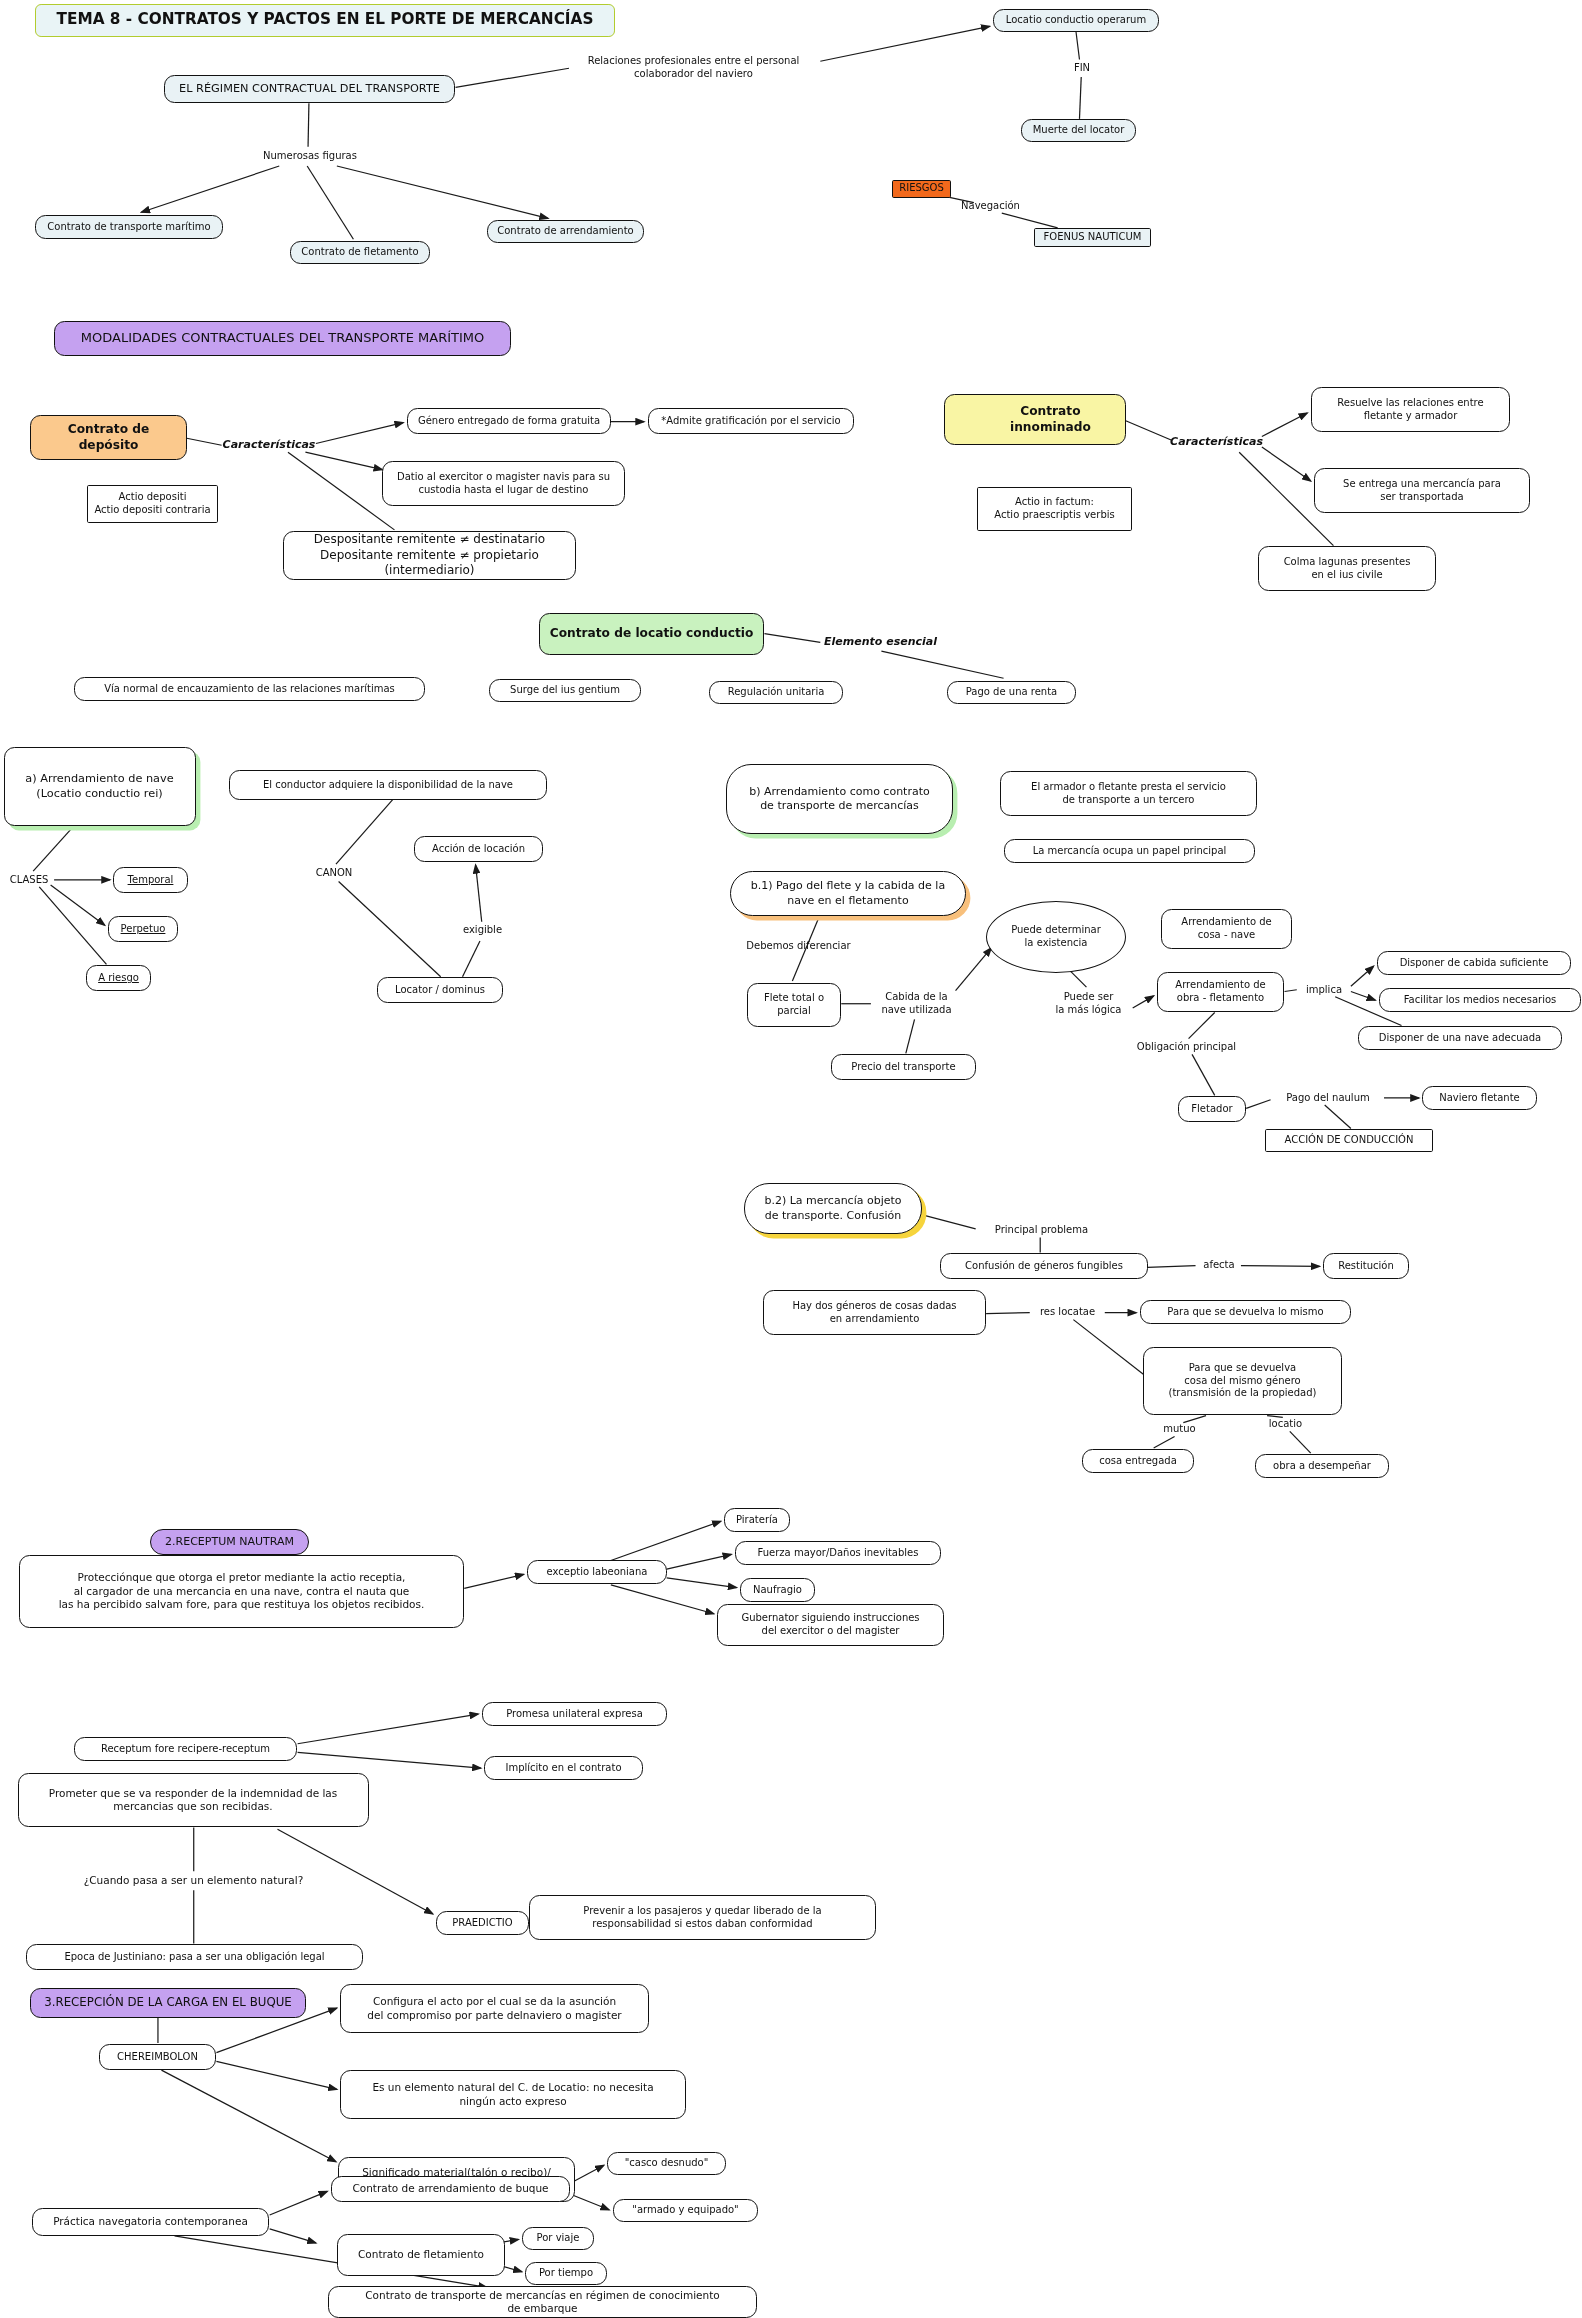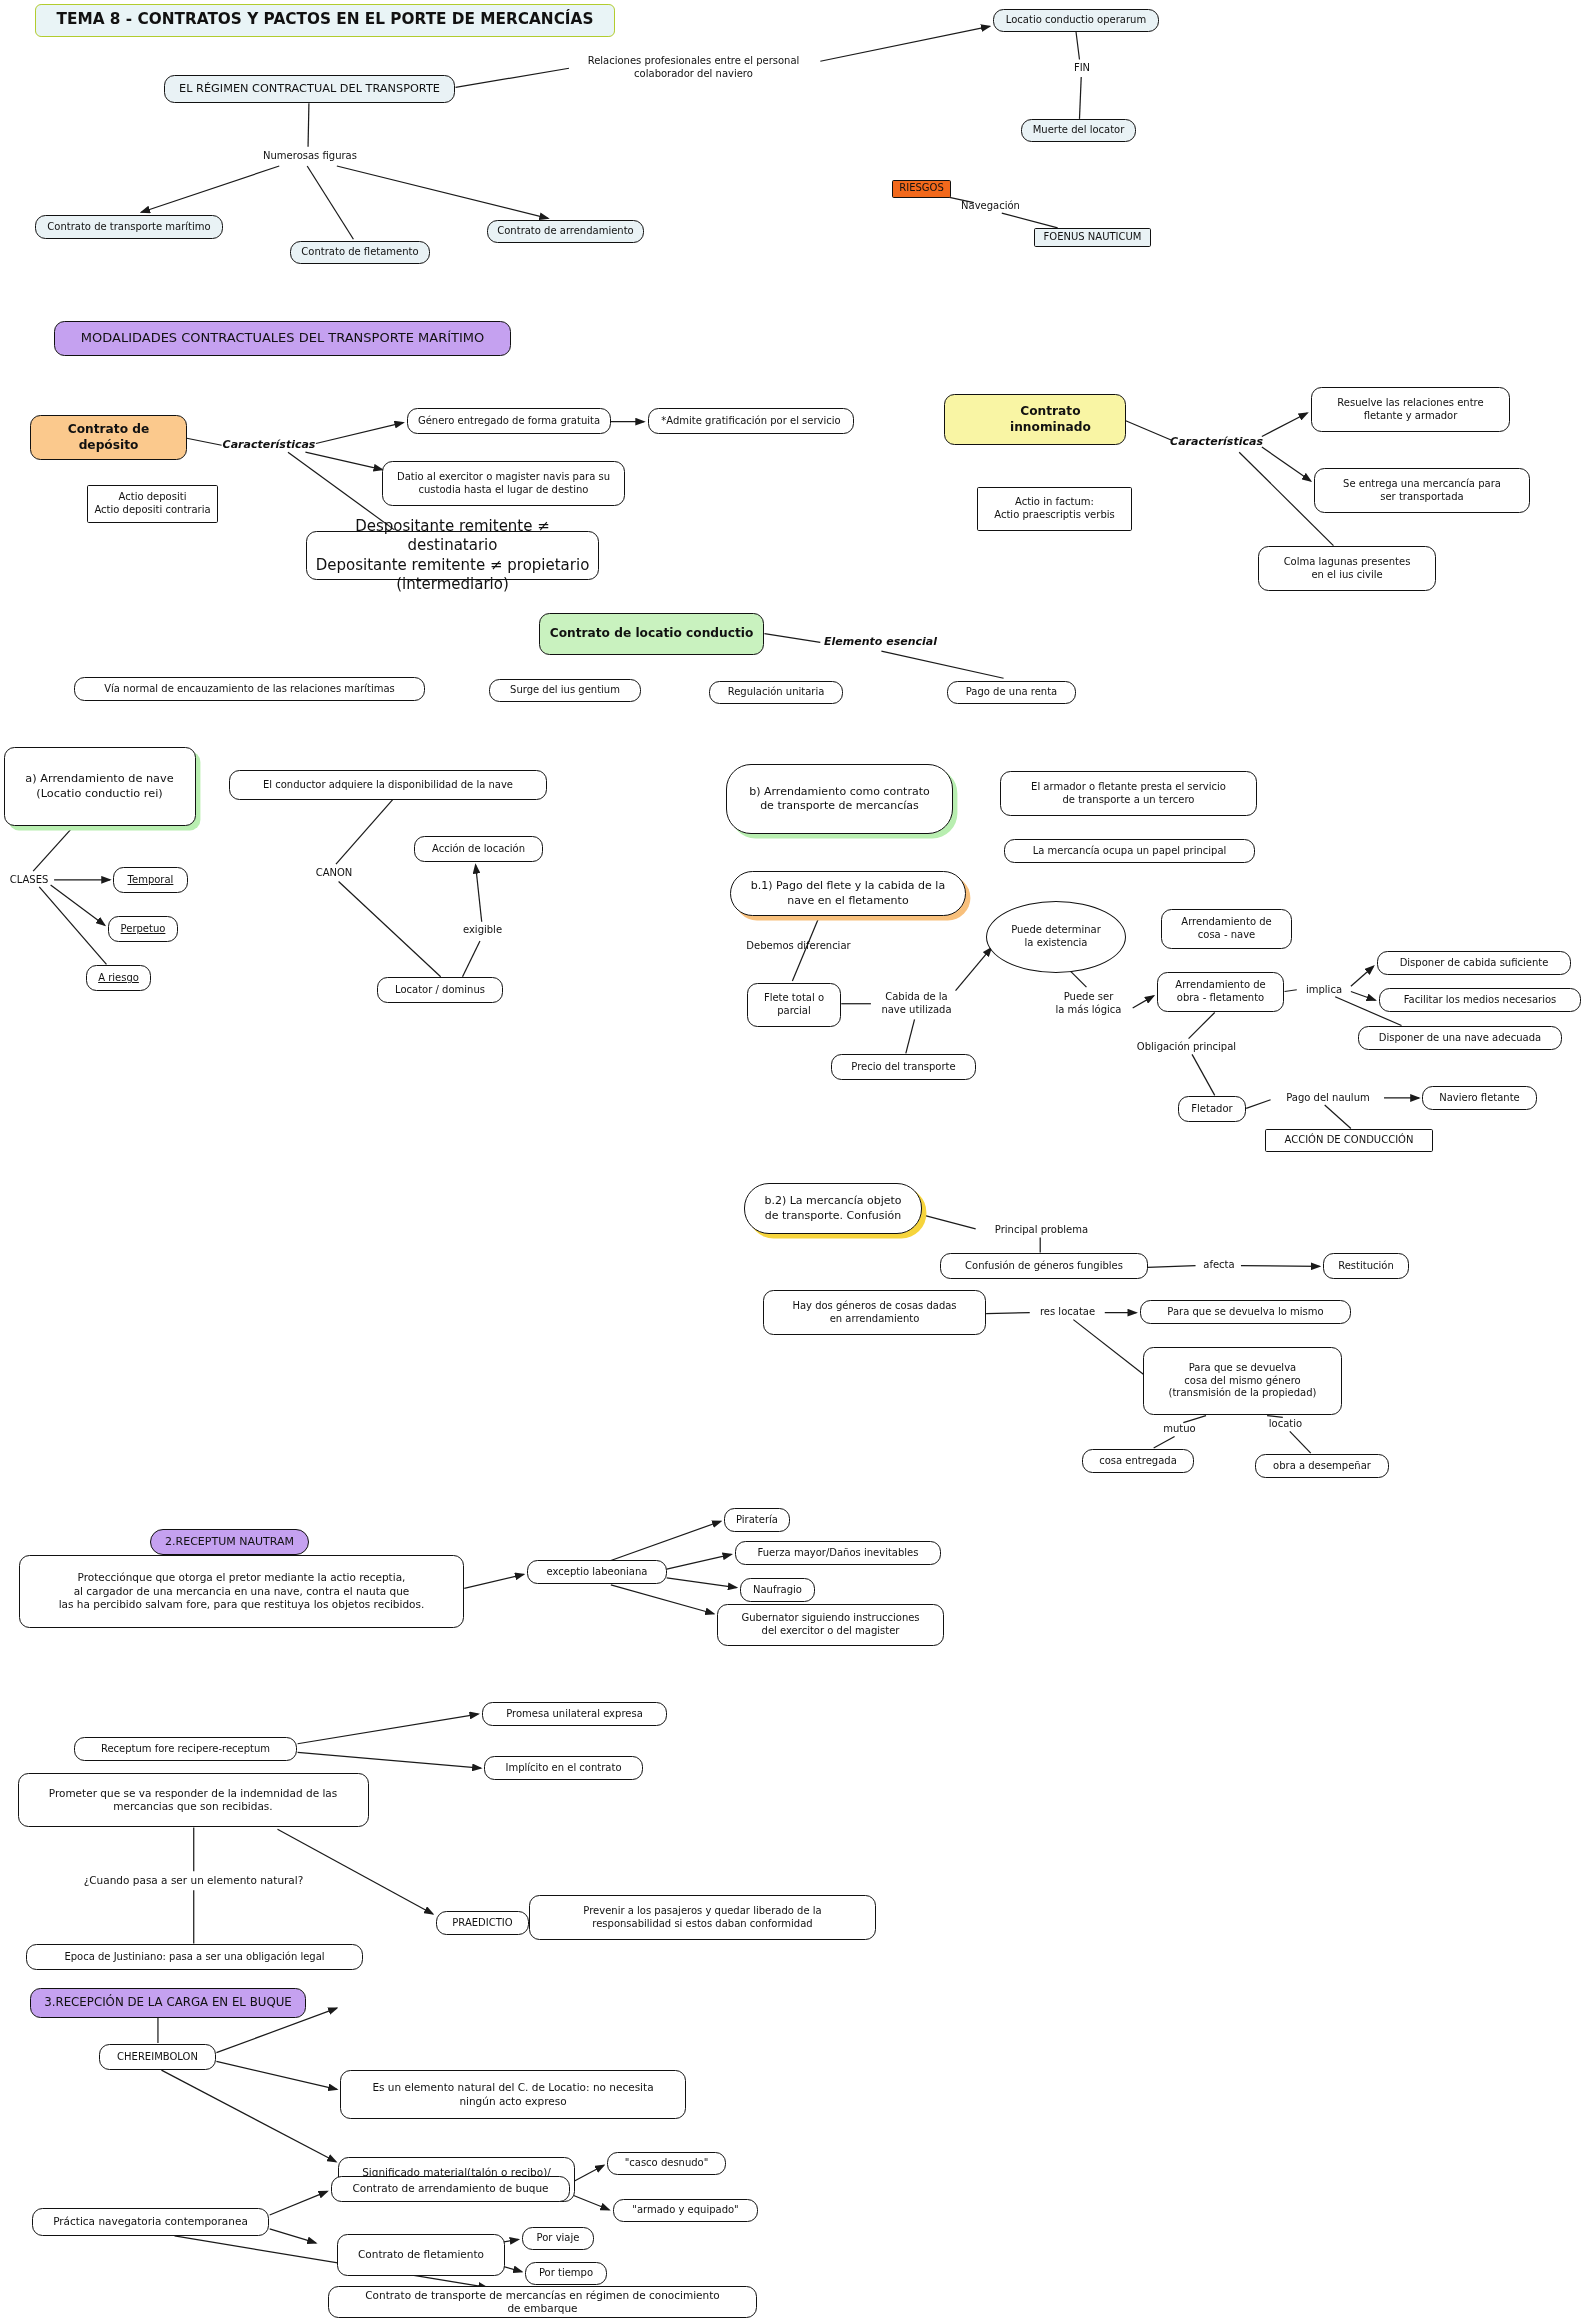--- a/index.html
+++ b/index.html
@@ -19,21 +19,21 @@
   .pur{background:#c5a1f0;}
   .org{background:#fbc98d;font-weight:bold;font-size:12.2px;}
   .yel{background:#f9f5a4;font-weight:bold;font-size:12.2px;padding-left:36px;}
   .grn{background:#c9f2bf;font-weight:bold;font-size:12.2px;}
   .rsg{background:#f2691c;border-radius:1.7px;}
   .shg{box-shadow:4.4px 4.4px 0 #b8eeb0;}
   .sho{box-shadow:4.4px 4.4px 0 #f8c07c;}
   .shy{box-shadow:4.4px 4.4px 0 #f6d43c;}
   .ell{border-radius:50%;}
   .f12{font-size:10.5px;} .f125{font-size:11px;border-radius:25px;} .f13{font-size:11.3px;}
-  .f135{font-size:11.8px;} .f15{font-size:13px;} .f11{font-size:15px;margin-left:23px;}
+  .f135{font-size:11.8px;} .f15{font-size:13px;} .f11{font-size:12px;}
   line{stroke:#1a1a1a;stroke-width:1.4;}
 </style>
 </head>
 <body>
 
 <div id="canvas">
 
 <svg id="wires" width="1583" height="2319" viewBox="0 0 1814 2657">
   <defs>
     <marker id="arr" markerWidth="12" markerHeight="9" refX="10" refY="4.5" orient="auto" markerUnits="userSpaceOnUse">
@@ -241,20 +241,22 @@
 <div class="n f12" style="left:17.5px;top:1773px;width:351px;height:54px">Prometer que se va responder de la indemnidad de las
 mercancias que son recibidas.</div>
 <div class="t f12" style="left:61px;top:1873px;width:265px;height:15.7px">¿Cuando pasa a ser un elemento natural?</div>
 <div class="n" style="left:436px;top:1911px;width:93px;height:24.4px">PRAEDICTIO</div>
 <div class="n" style="left:529px;top:1895px;width:347px;height:45px">Prevenir a los pasajeros y quedar liberado de la
 responsabilidad si estos daban conformidad</div>
 <div class="n" style="left:26px;top:1944px;width:337px;height:26px">Epoca de Justiniano: pasa a ser una obligación legal</div>
 
 <div class="n pur f135" style="left:30px;top:1988px;width:276px;height:30px">3.RECEPCIÓN DE LA CARGA EN EL BUQUE</div>
 <div class="n" style="left:99px;top:2044px;width:117px;height:26px">CHEREIMBOLON</div>
+<div class="n f12" style="left:340px;top:1984px;width:309px;height:49px">Configura el acto por el cual se da la asunción
+del compromiso por parte delnaviero o magister</div>
 <div class="n f12" style="left:340px;top:2070px;width:346px;height:49px">Es un elemento natural del C. de Locatio: no necesita
 ningún acto expreso</div>
 <div class="n f12" style="left:338px;top:2157px;width:237px;height:45px">Significado material(talón o recibo)/
 simple gesto o acto positivo</div>
 <div class="n f12" style="left:32px;top:2208px;width:237px;height:28px">Práctica navegatoria contemporanea</div>
 <div class="n f12" style="left:331px;top:2176px;width:239px;height:26px">Contrato de arrendamiento de buque</div>
 <div class="n" style="left:607px;top:2152px;width:119px;height:23px">"casco desnudo"</div>
 <div class="n" style="left:613px;top:2199px;width:145px;height:23px">"armado y equipado"</div>
 <div class="n f12" style="left:337px;top:2234px;width:168px;height:42px">Contrato de fletamiento</div>
 <div class="n" style="left:522px;top:2227px;width:72px;height:23px">Por viaje</div>

